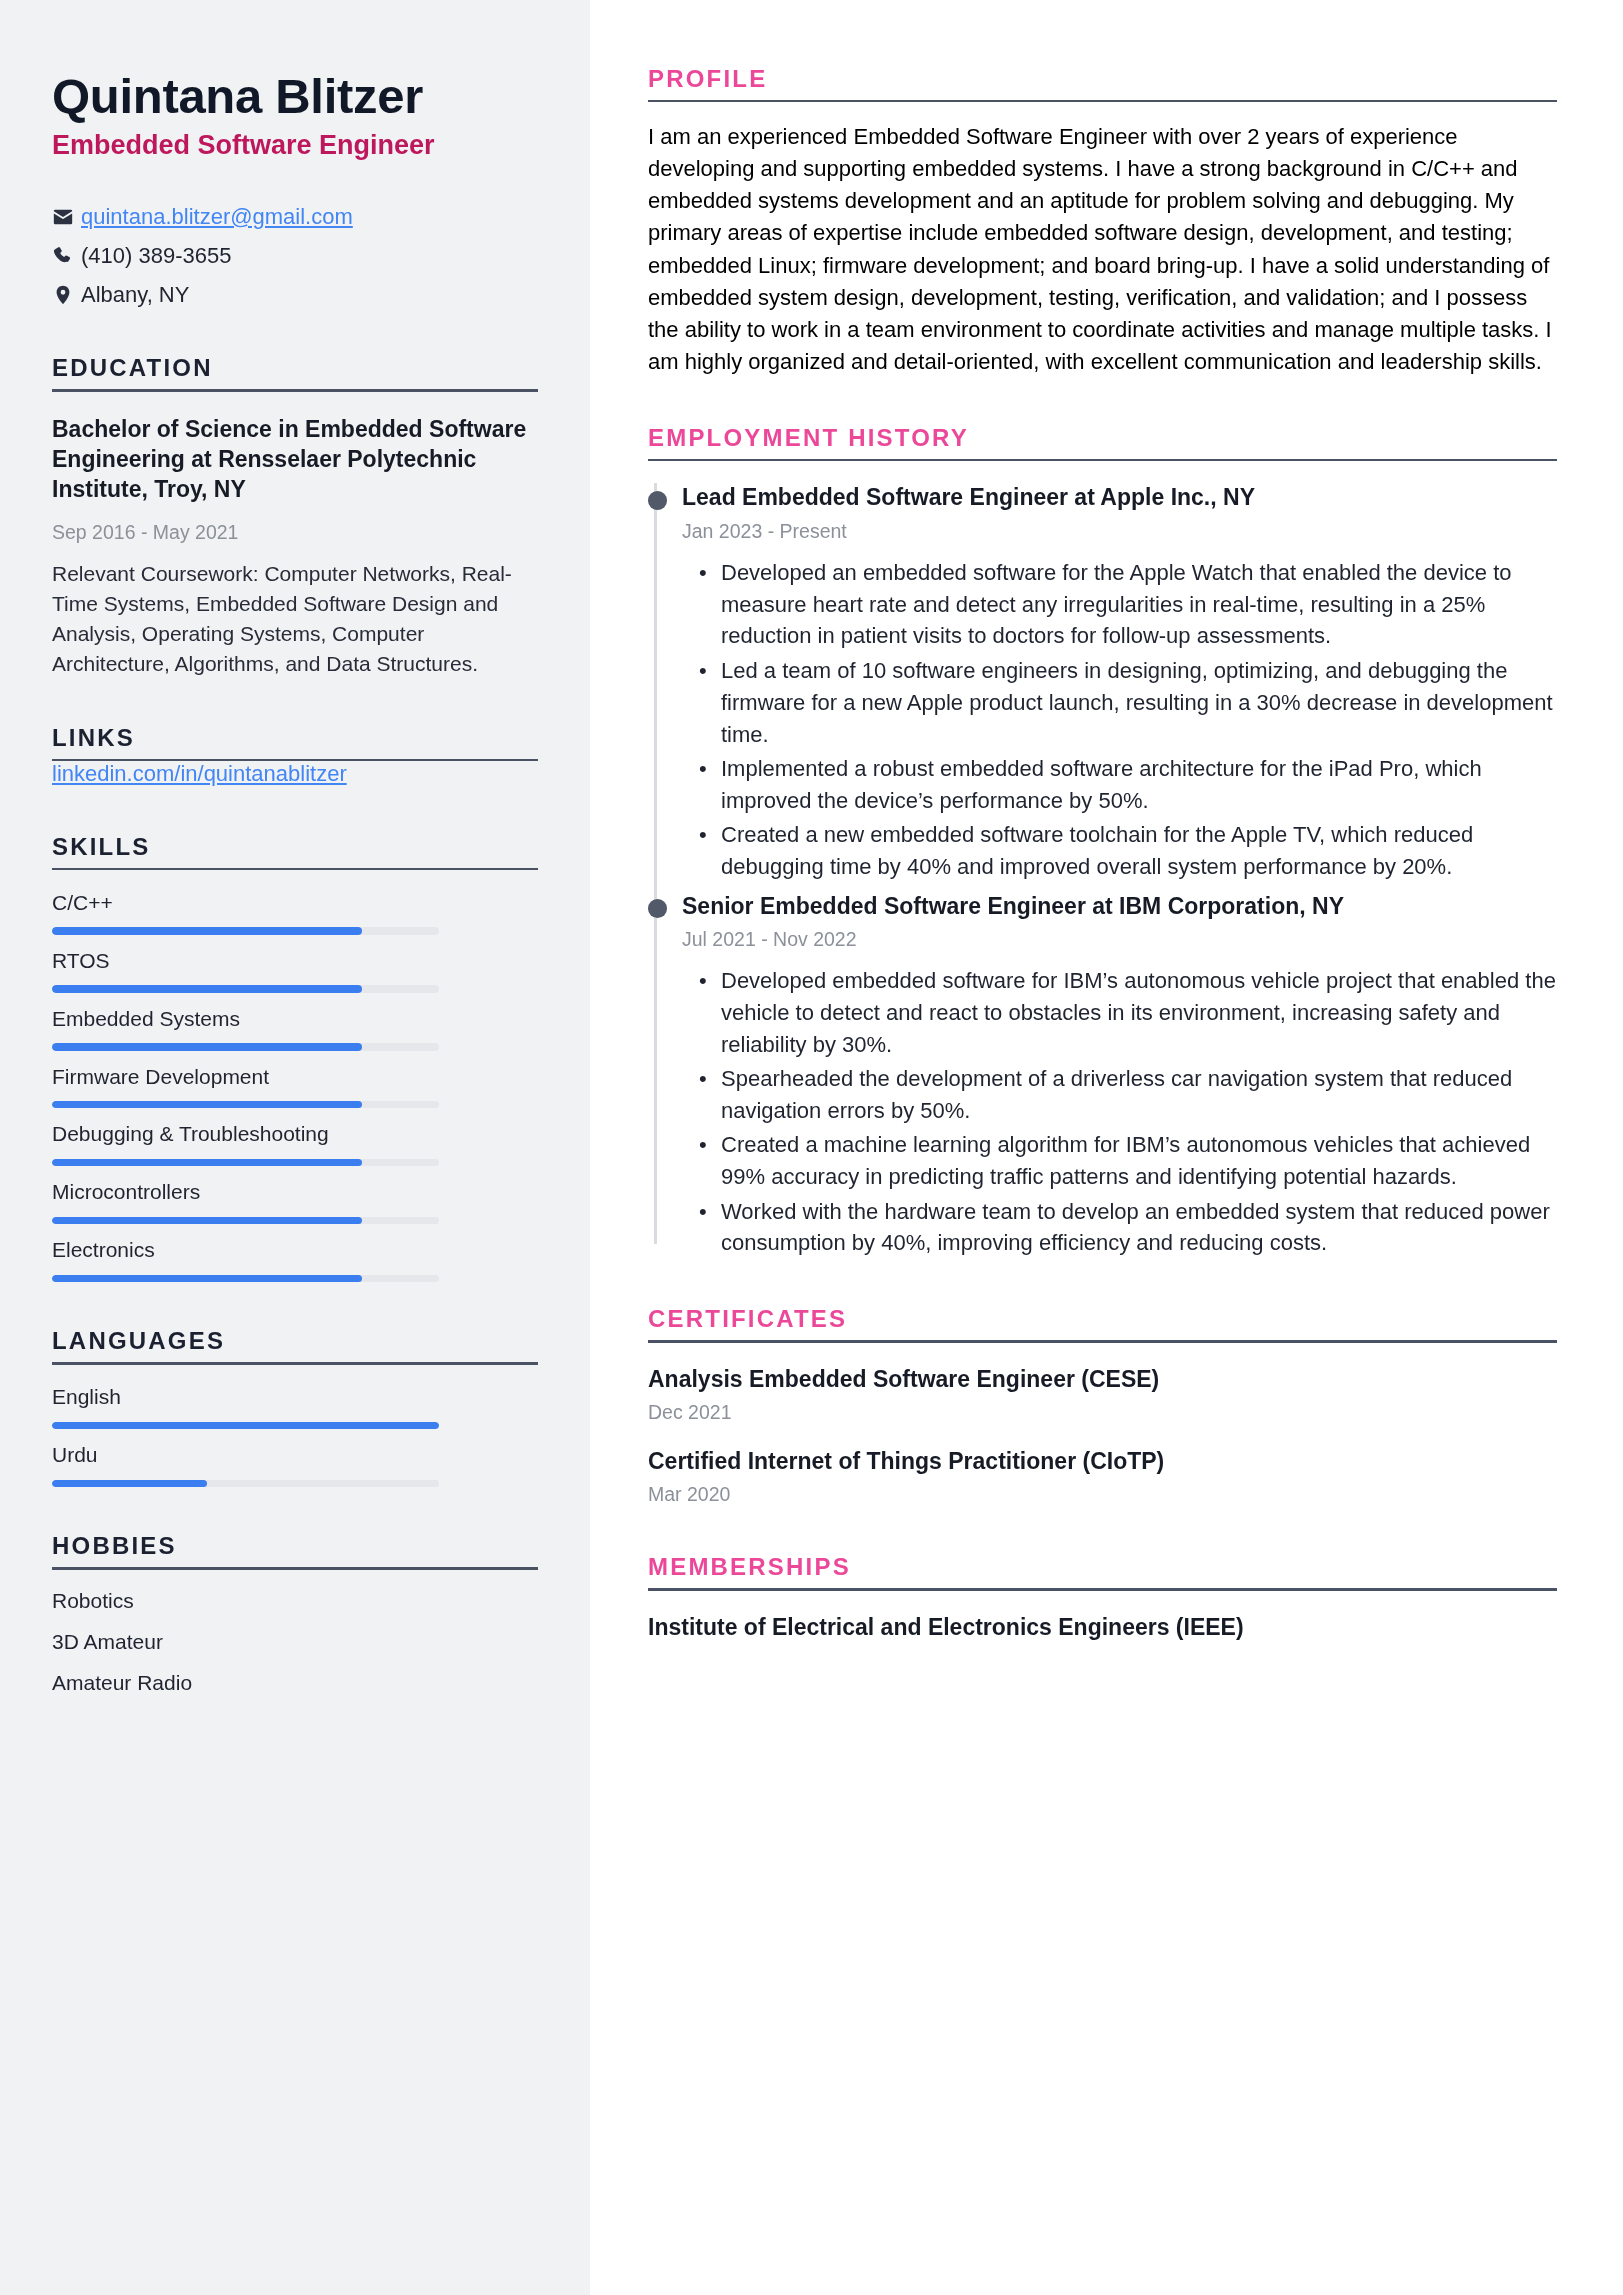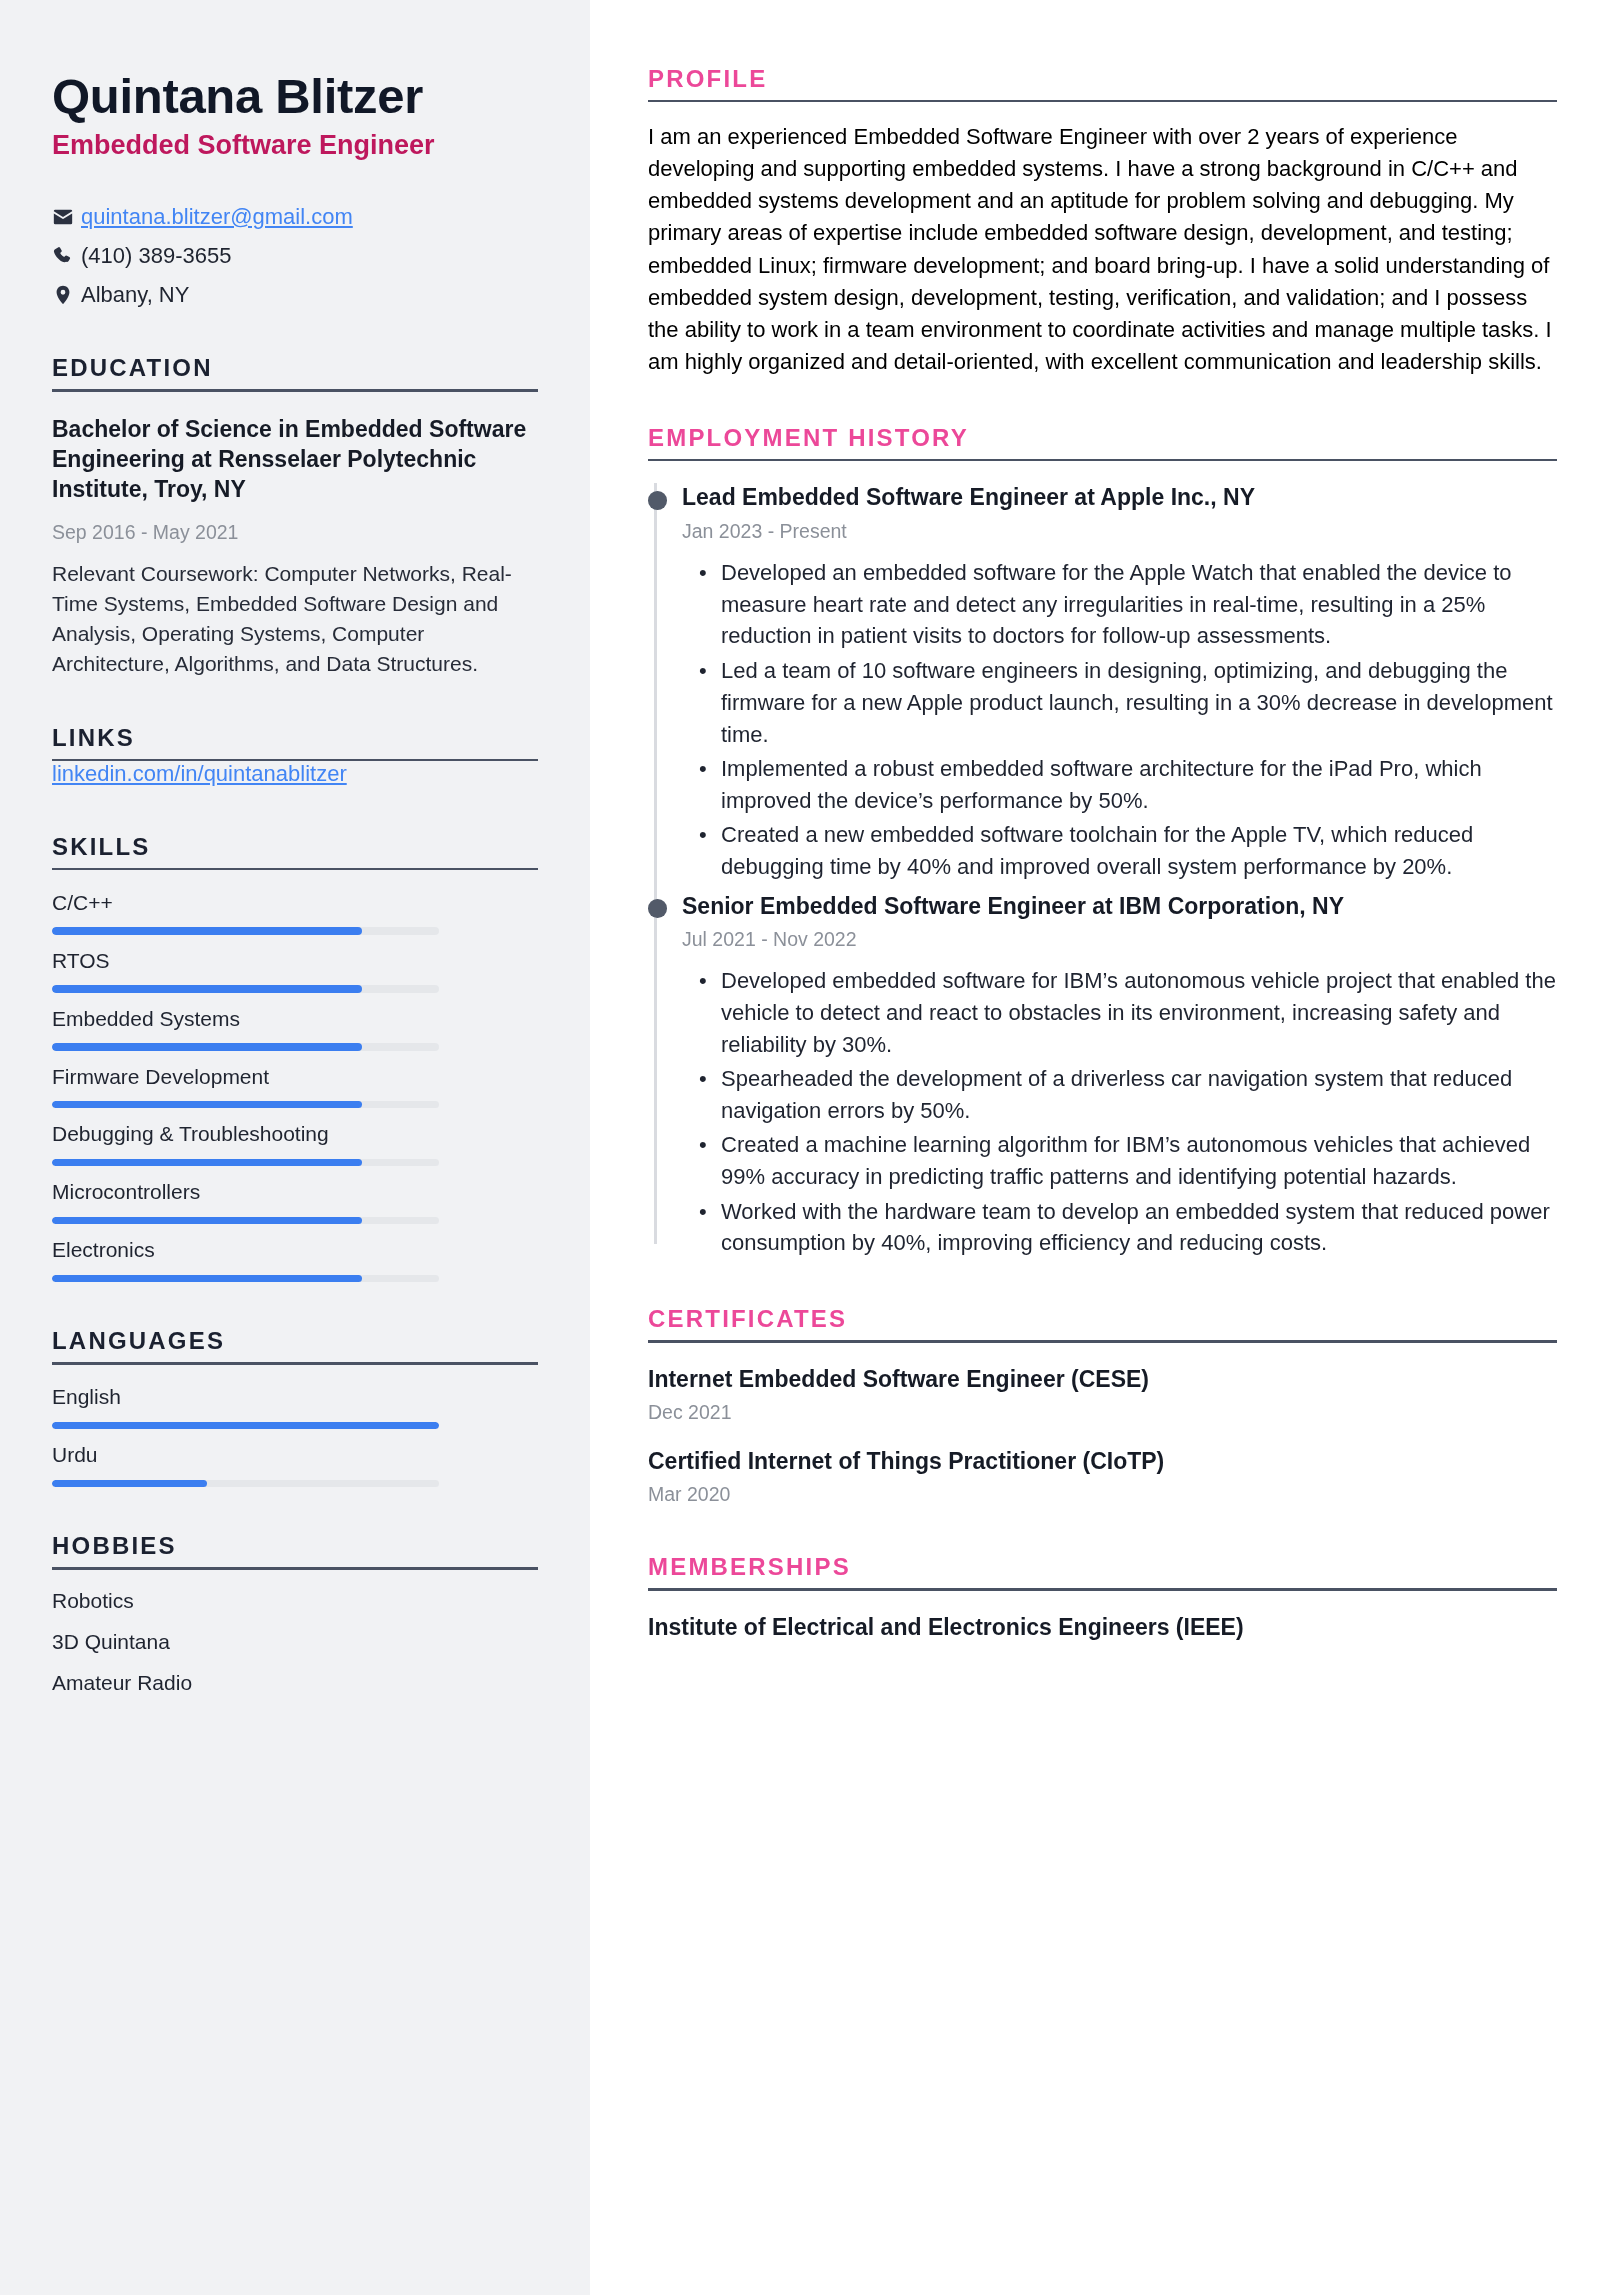--- a/index.html
+++ b/index.html
@@ -410,21 +410,21 @@
       </div>
     </div>
 
     
     <div class="sec-head">
       <div class="sec-head-title">HOBBIES</div>
       <div class="sec-rule"></div>
     </div>
     <div class="hobby-list">
       <div class="hobby-item">Robotics</div>
-      <div class="hobby-item">3D Quintana</div>
+      <div class="hobby-item">3D Amateur</div>
       <div class="hobby-item">Amateur Radio</div>
     </div>
 
   </aside>
 
   <main class="main">
 
     <div class="main-top-pad"></div>
     <div class="main-sec-head">
       <div class="main-sec-title">PROFILE</div>
@@ -464,21 +464,21 @@
       </div>
 
     </div>
 
     <div class="main-sec-head spaced">
       <div class="main-sec-title">CERTIFICATES</div>
       <div class="main-sec-rule"></div>
     </div>
     <div class="cert-list">
       <div class="cert-item">
-        <div class="cert-title">Internet Embedded Software Engineer (CESE)</div>
+        <div class="cert-title">Analysis Embedded Software Engineer (CESE)</div>
         <div class="cert-date">Dec 2021</div>
       </div>
       <div class="cert-item">
         <div class="cert-title">Certified Internet of Things Practitioner (CIoTP)</div>
         <div class="cert-date">Mar 2020</div>
       </div>
     </div>
 
     <div class="main-sec-head spaced">
       <div class="main-sec-title">MEMBERSHIPS</div>

